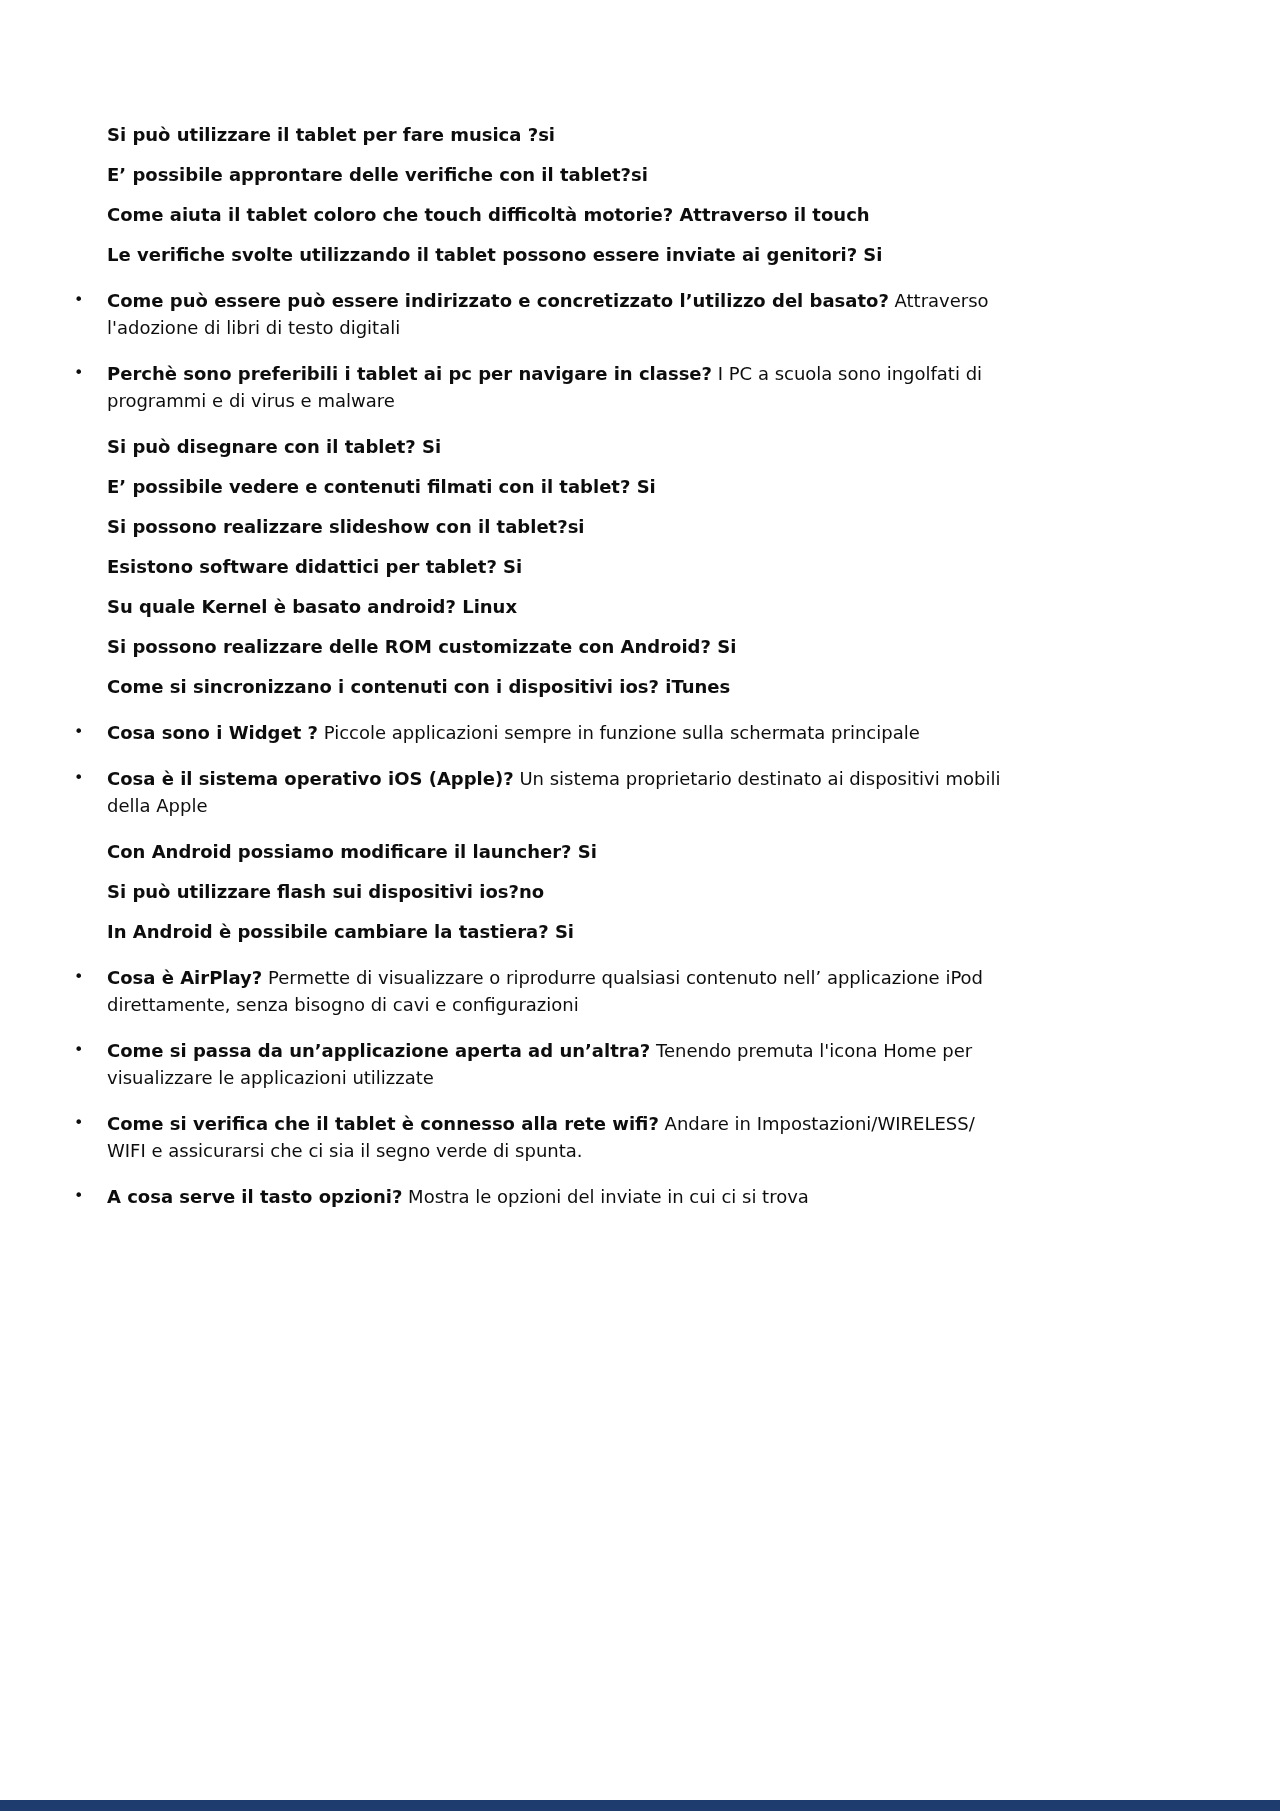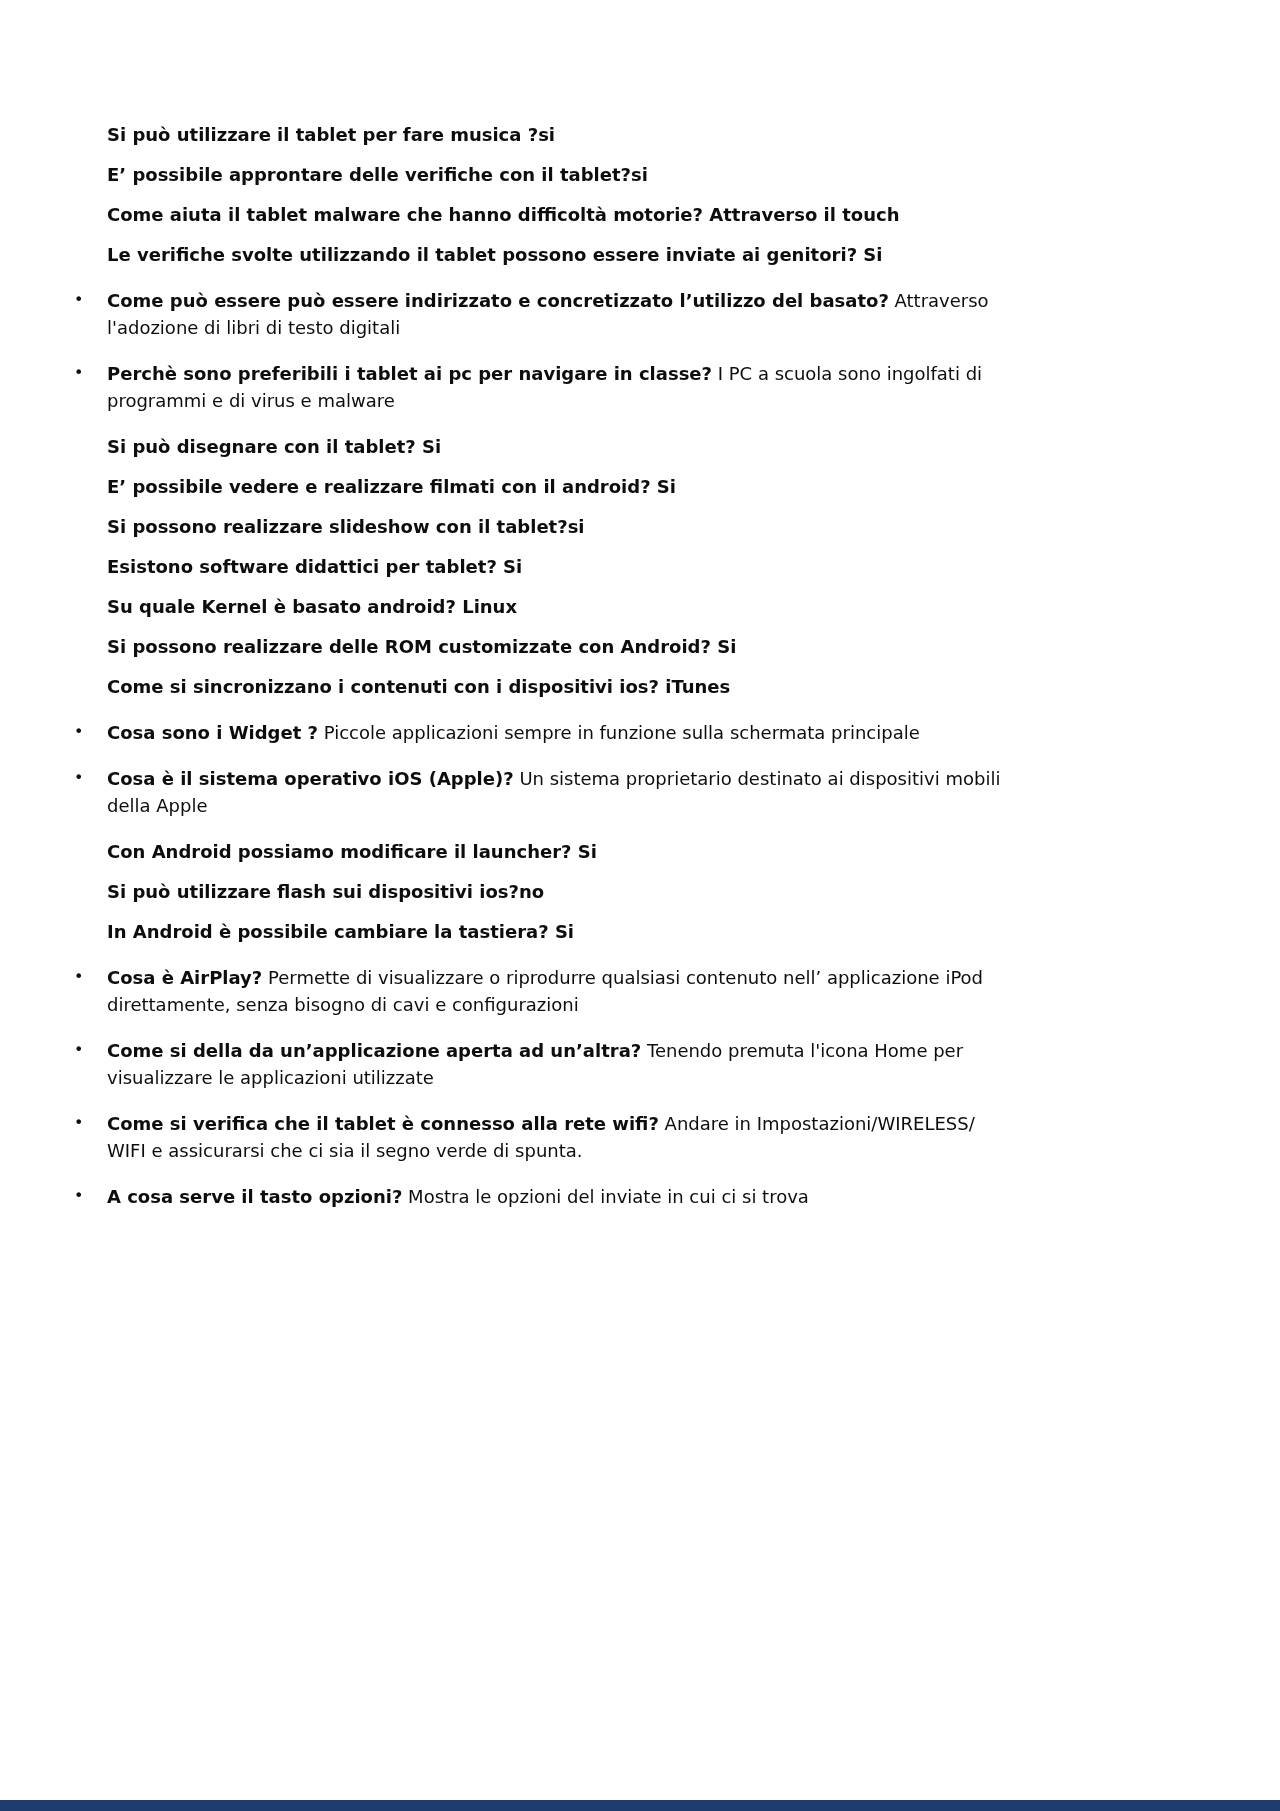--- a/index.html
+++ b/index.html
@@ -44,35 +44,35 @@
     height: 11px;
   }
 </style>
 </head>
 <body>
 
 <div class="page">
   <div class="content" style="color: rgb(13, 13, 13);">
       <div class="qa-item"><span class="q-text">Si può utilizzare il tablet per fare musica ?si</span></div>
       <div class="qa-item"><span class="q-text">E’ possibile approntare delle verifiche con il tablet?si</span></div>
-      <div class="qa-item"><span class="q-text">Come aiuta il tablet malware che hanno difficoltà motorie? Attraverso il touch</span></div>
+      <div class="qa-item"><span class="q-text">Come aiuta il tablet coloro che touch difficoltà motorie? Attraverso il touch</span></div>
       <div class="qa-item"><span class="q-text">Le verifiche svolte utilizzando il tablet possono essere inviate ai genitori? Si</span></div>
       <div class="qa-item bulleted"><span class="bullet-marker">•</span><span class="q-text">Come può essere può essere indirizzato e concretizzato l’utilizzo del basato?</span><span class="a-text"> Attraverso l'adozione di libri di testo digitali</span></div>
       <div class="qa-item bulleted"><span class="bullet-marker">•</span><span class="q-text">Perchè sono preferibili i tablet ai pc per navigare in classe?</span><span class="a-text"> I PC a scuola sono ingolfati di programmi e di virus e malware</span></div>
       <div class="qa-item"><span class="q-text">Si può disegnare con il tablet? Si</span></div>
-      <div class="qa-item"><span class="q-text">E’ possibile vedere e realizzare filmati con il android? Si</span></div>
+      <div class="qa-item"><span class="q-text">E’ possibile vedere e contenuti filmati con il tablet? Si</span></div>
       <div class="qa-item"><span class="q-text">Si possono realizzare slideshow con il tablet?si</span></div>
       <div class="qa-item"><span class="q-text">Esistono software didattici per tablet? Si</span></div>
       <div class="qa-item"><span class="q-text">Su quale Kernel è basato android? Linux</span></div>
       <div class="qa-item"><span class="q-text">Si possono realizzare delle ROM customizzate con Android? Si</span></div>
       <div class="qa-item"><span class="q-text">Come si sincronizzano i contenuti con i dispositivi ios? iTunes</span></div>
       <div class="qa-item bulleted"><span class="bullet-marker">•</span><span class="q-text">Cosa sono i Widget ?</span><span class="a-text"> Piccole applicazioni sempre in funzione sulla schermata principale</span></div>
       <div class="qa-item bulleted"><span class="bullet-marker">•</span><span class="q-text">Cosa è il sistema operativo iOS (Apple)?</span><span class="a-text"> Un sistema proprietario destinato ai dispositivi mobili della Apple</span></div>
       <div class="qa-item"><span class="q-text">Con Android possiamo modificare il launcher? Si</span></div>
       <div class="qa-item"><span class="q-text">Si può utilizzare flash sui dispositivi ios?no</span></div>
       <div class="qa-item"><span class="q-text">In Android è possibile cambiare la tastiera? Si</span></div>
       <div class="qa-item bulleted"><span class="bullet-marker">•</span><span class="q-text">Cosa è AirPlay?</span><span class="a-text"> Permette di visualizzare o riprodurre qualsiasi contenuto nell’ applicazione iPod direttamente, senza bisogno di cavi e configurazioni</span></div>
-      <div class="qa-item bulleted"><span class="bullet-marker">•</span><span class="q-text">Come si della da un’applicazione aperta ad un’altra?</span><span class="a-text"> Tenendo premuta l'icona Home per visualizzare le applicazioni utilizzate</span></div>
+      <div class="qa-item bulleted"><span class="bullet-marker">•</span><span class="q-text">Come si passa da un’applicazione aperta ad un’altra?</span><span class="a-text"> Tenendo premuta l'icona Home per visualizzare le applicazioni utilizzate</span></div>
       <div class="qa-item bulleted"><span class="bullet-marker">•</span><span class="q-text">Come si verifica che il tablet è connesso alla rete wifi?</span><span class="a-text"> Andare in Impostazioni/WIRELESS/ WIFI e assicurarsi che ci sia il segno verde di spunta.</span></div>
       <div class="qa-item bulleted"><span class="bullet-marker">•</span><span class="q-text">A cosa serve il tasto opzioni?</span><span class="a-text"> Mostra le opzioni del inviate in cui ci si trova</span></div>
     </div>
   <div class="bottom-bar" style="background: rgb(30, 60, 110);"></div>
 </div>
 
 </body></html>

